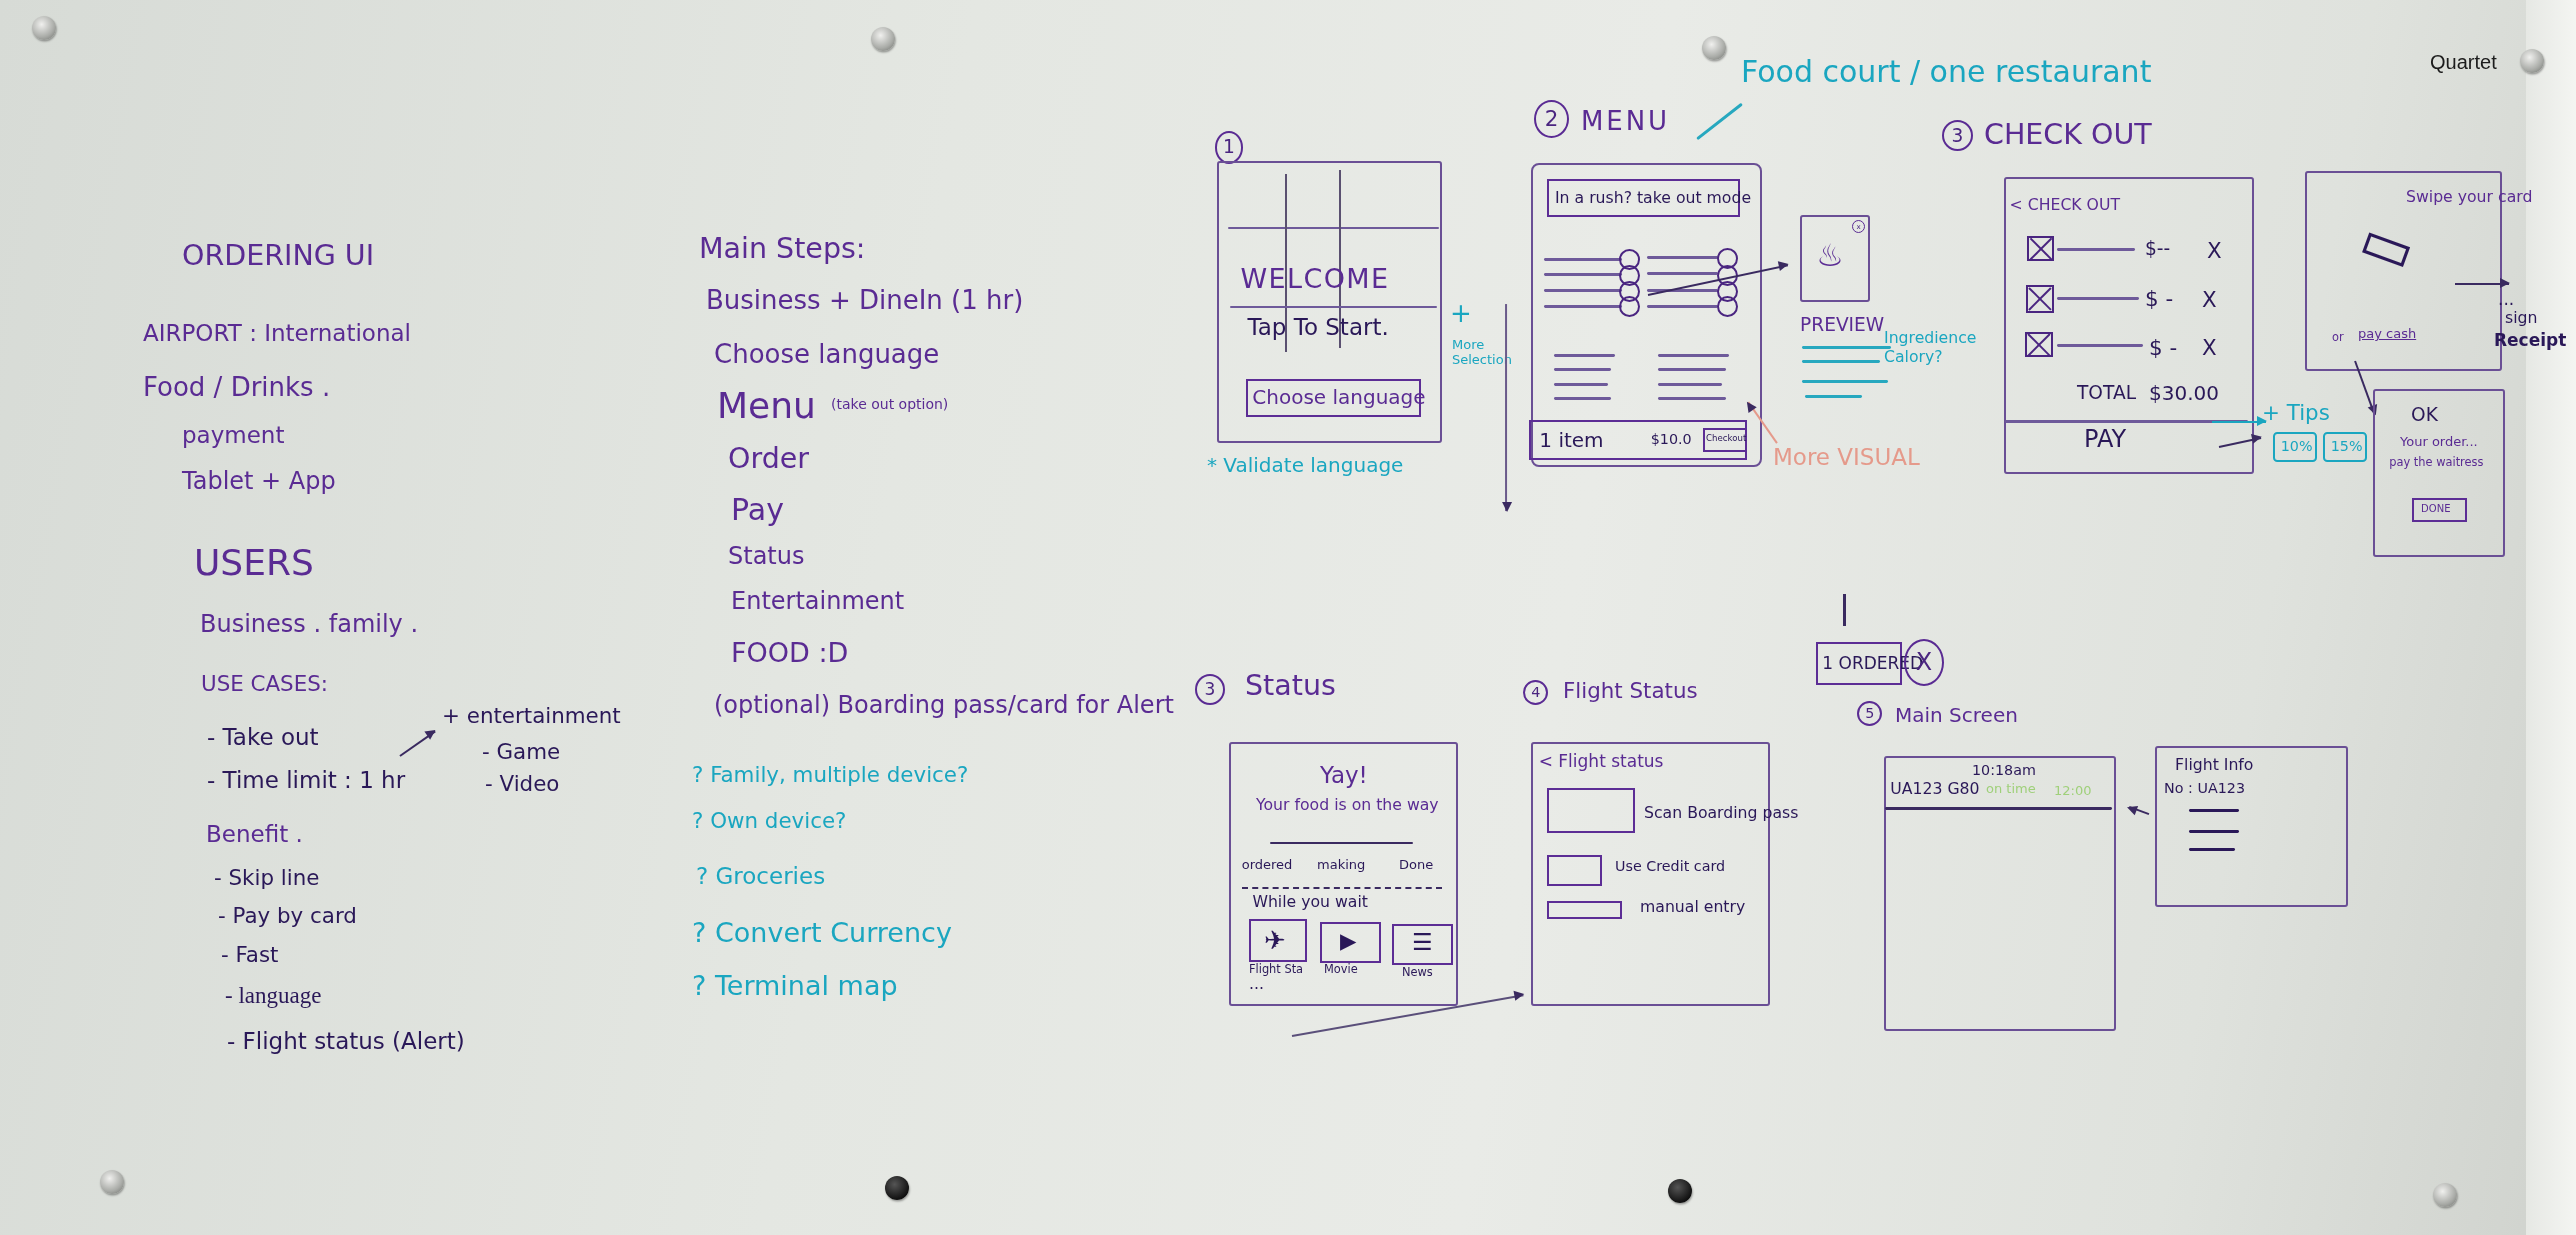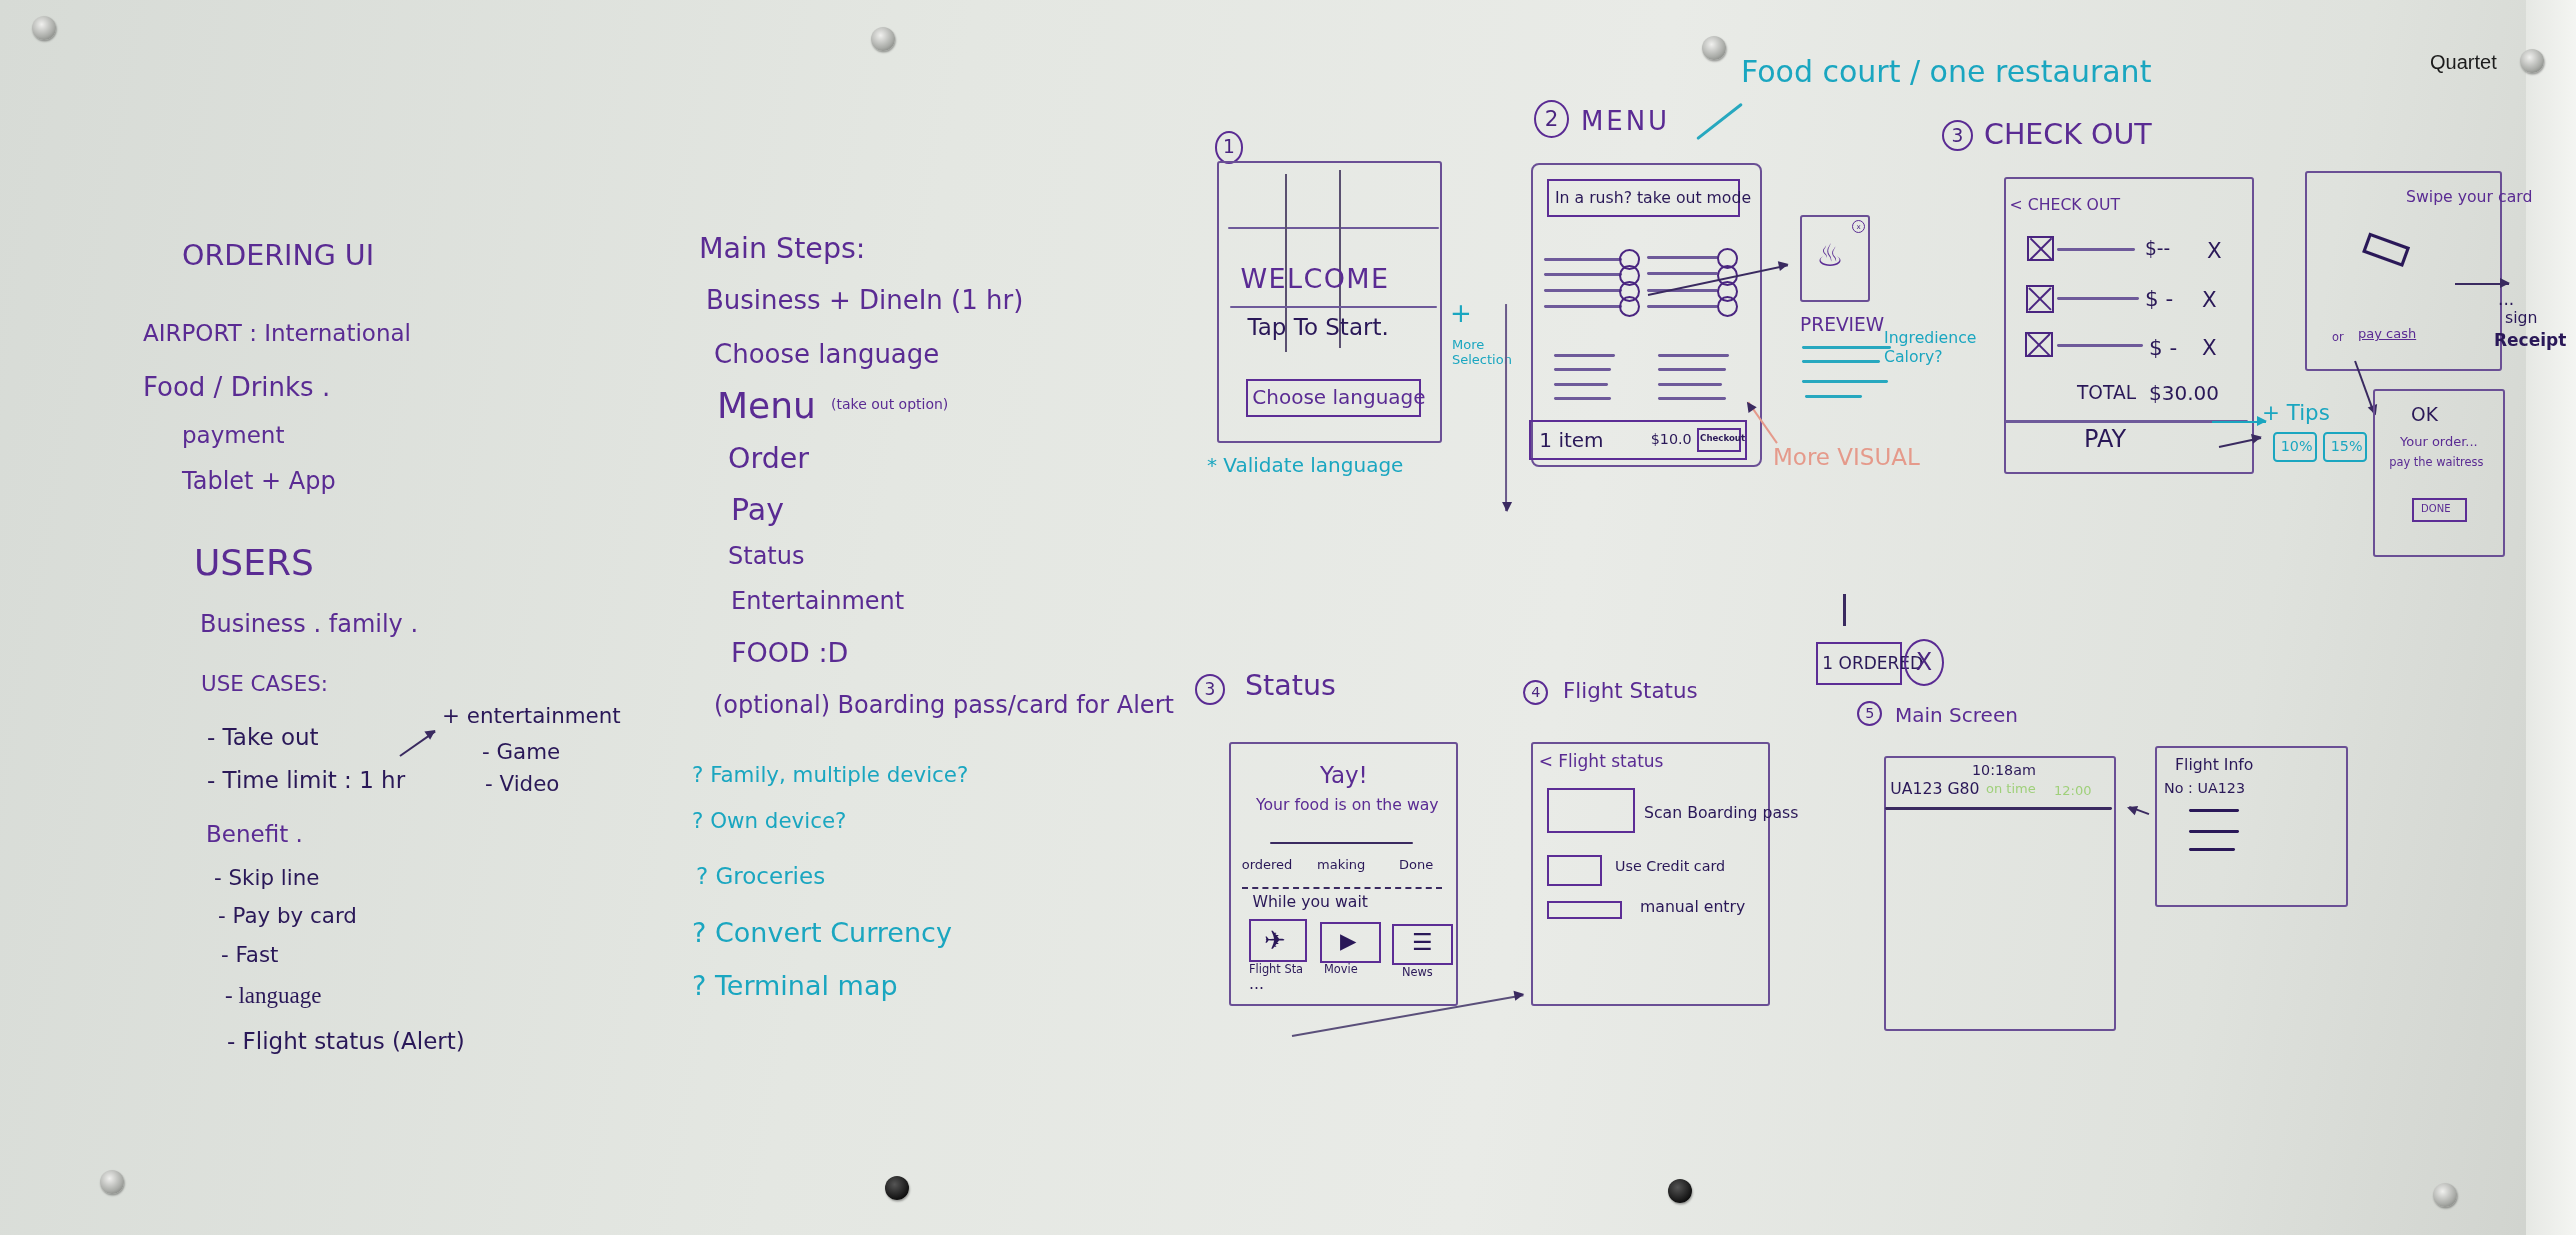--- a/index.html
+++ b/index.html
@@ -125,21 +125,21 @@
     <div class="line" style="left:21.4px;top:203px;width:57px;"></div>
     <div class="line" style="left:21.4px;top:218px;width:54px;"></div>
     <div class="line" style="left:21.4px;top:232px;width:57px;"></div>
     <div class="line" style="left:125px;top:189px;width:71px;"></div>
     <div class="line" style="left:125px;top:203px;width:68px;"></div>
     <div class="line" style="left:125px;top:218px;width:64px;"></div>
     <div class="line" style="left:125px;top:232px;width:68px;"></div>
     <div class="box" style="left:-4.3px;top:255px;width:214px;height:36px;">
       <div class="hw dark" style="left:8.6px;top:5.7px;font-size:20px;">1 item</div>
       <div class="hw dark" style="left:120px;top:8.6px;font-size:14.3px;">$10.0</div>
-      <div class="box" style="left:166px;top:5.7px;width:40px;height:20px;font-weight:bold;">
+      <div class="box" style="left:172px;top:5.7px;width:40px;height:20px;">
         <div class="hw dark" style="left:1.4px;top:3.6px;font-size:8.6px;">Checkout</div>
       </div>
     </div>
   </div>
   <div class="hw salmon" style="left:1773px;top:444px;font-size:23px;">More VISUAL</div>
   <div class="arrow" style="left:1777px;top:442px;width:50px;transform:rotate(-125deg);background:#e59a8b;"></div>
 
   <div class="frame" style="left:1800px;top:215px;width:66px;height:83px;">
     <div class="circ" style="left:50px;top:2.9px;width:11.4px;height:11.4px;font-size:7.1px;line-height:11.4px;border-width:1.4px;"><span>x</span></div>
     <div class="hw ink" style="left:14.3px;top:20px;font-size:31px;">♨</div>

